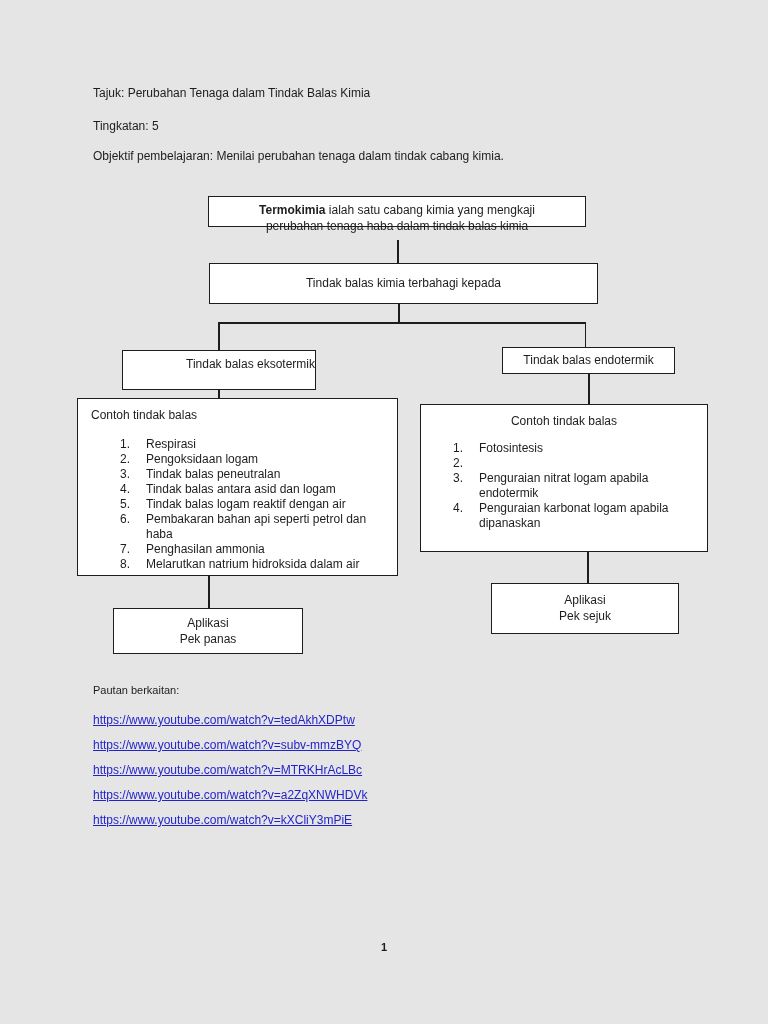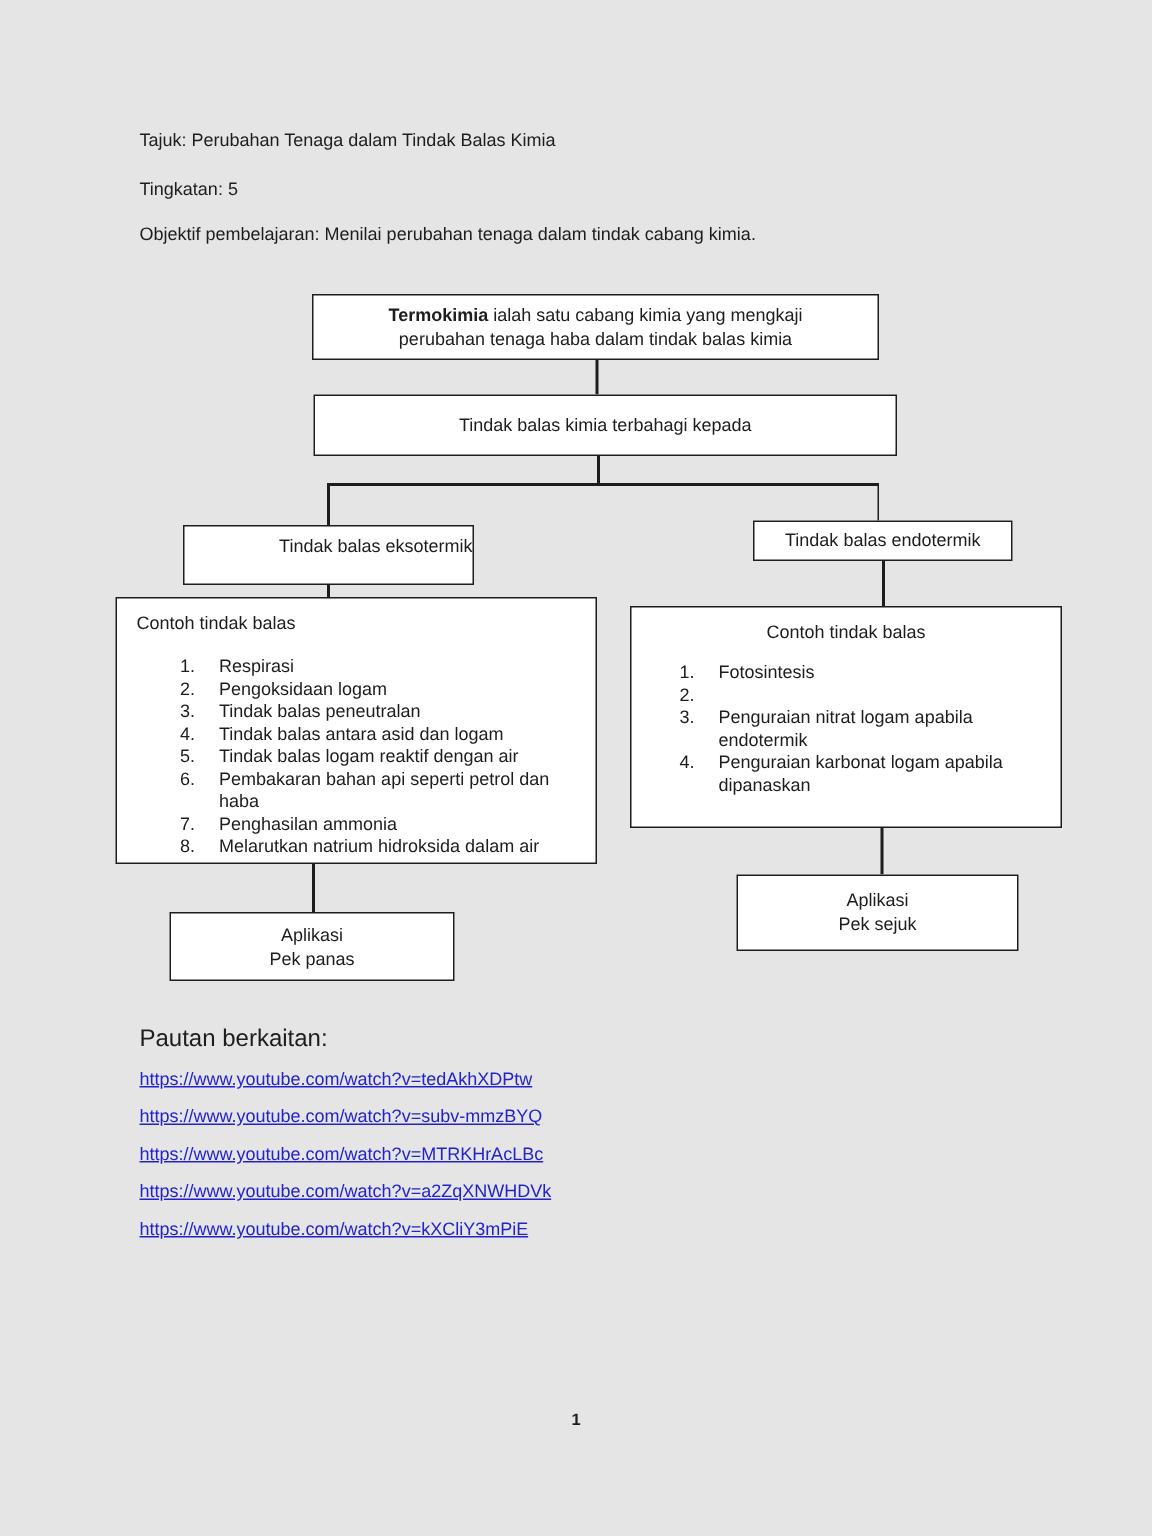--- a/index.html
+++ b/index.html
@@ -19,42 +19,42 @@
 
   
   .fbox {
     position: absolute;
     border: 1.5px solid #1d1d1d;
     background: #ffffff;
     font-size: 12px;
     line-height: 16px;
     color: #1d1d1d;
   }
-  .box-def { left: 208px; top: 196px; width: 378px; height: 44px; padding: 5px 38px 0; text-align: center; }
+  .box-def { left: 208px; top: 196px; width: 378px; height: 31px; padding: 5px 38px 0; text-align: center; }
   .box-split { left: 209px; top: 263px; width: 389px; height: 41px; padding-top: 11px; text-align: center; }
   .box-ekso { left: 122px; top: 350px; width: 194px; height: 40px; padding-top: 5px; text-align: right; }
   .box-endo { left: 502px; top: 347px; width: 173px; height: 27px; padding-top: 4px; text-align: center; }
   .box-contoh-l { left: 77px; top: 398px; width: 321px; height: 178px; padding: 8px 8px 0 13px; }
   .box-contoh-r { left: 420px; top: 404px; width: 288px; height: 148px; padding: 8px 20px 0 32px; }
   .box-apl-l { left: 113px; top: 608px; width: 190px; height: 46px; padding-top: 6px; text-align: center; }
   .box-apl-r { left: 491px; top: 583px; width: 188px; height: 51px; padding-top: 8px; text-align: center; }
 
   .contoh-title-l { font-size: 12px; margin-bottom: 14px; }
   .contoh-title-r { font-size: 12px; margin-bottom: 12px; text-align: center; margin-right: 12px; }
 
   .olist { display: block; }
   .box-contoh-l .olist { padding-left: 29px; }
   .li-row { display: grid; grid-template-columns: 26px 1fr; font-size: 12px; line-height: 15px; }
   .li-num { text-align: left; }
 
   .conn { position: absolute; background: #1d1d1d; }
   .vline { width: 1.5px; }
   .hbar { height: 1.5px; }
 
-  .links-label { position: absolute; left: 93px; top: 684px; font-size: 16px; }
+  .links-label { position: absolute; left: 93px; top: 684px; font-size: 11px; }
   .links-list { position: absolute; left: 93px; top: 710px; }
   .link-row { height: 25px; }
   .link-row a {
     font-size: 12px;
     color: #2323cc;
     text-decoration: underline;
   }
   .pagenum {
     position: absolute; left: 0; top: 941px; width: 100%;
     text-align: center; font-size: 11px; font-weight: bold;

